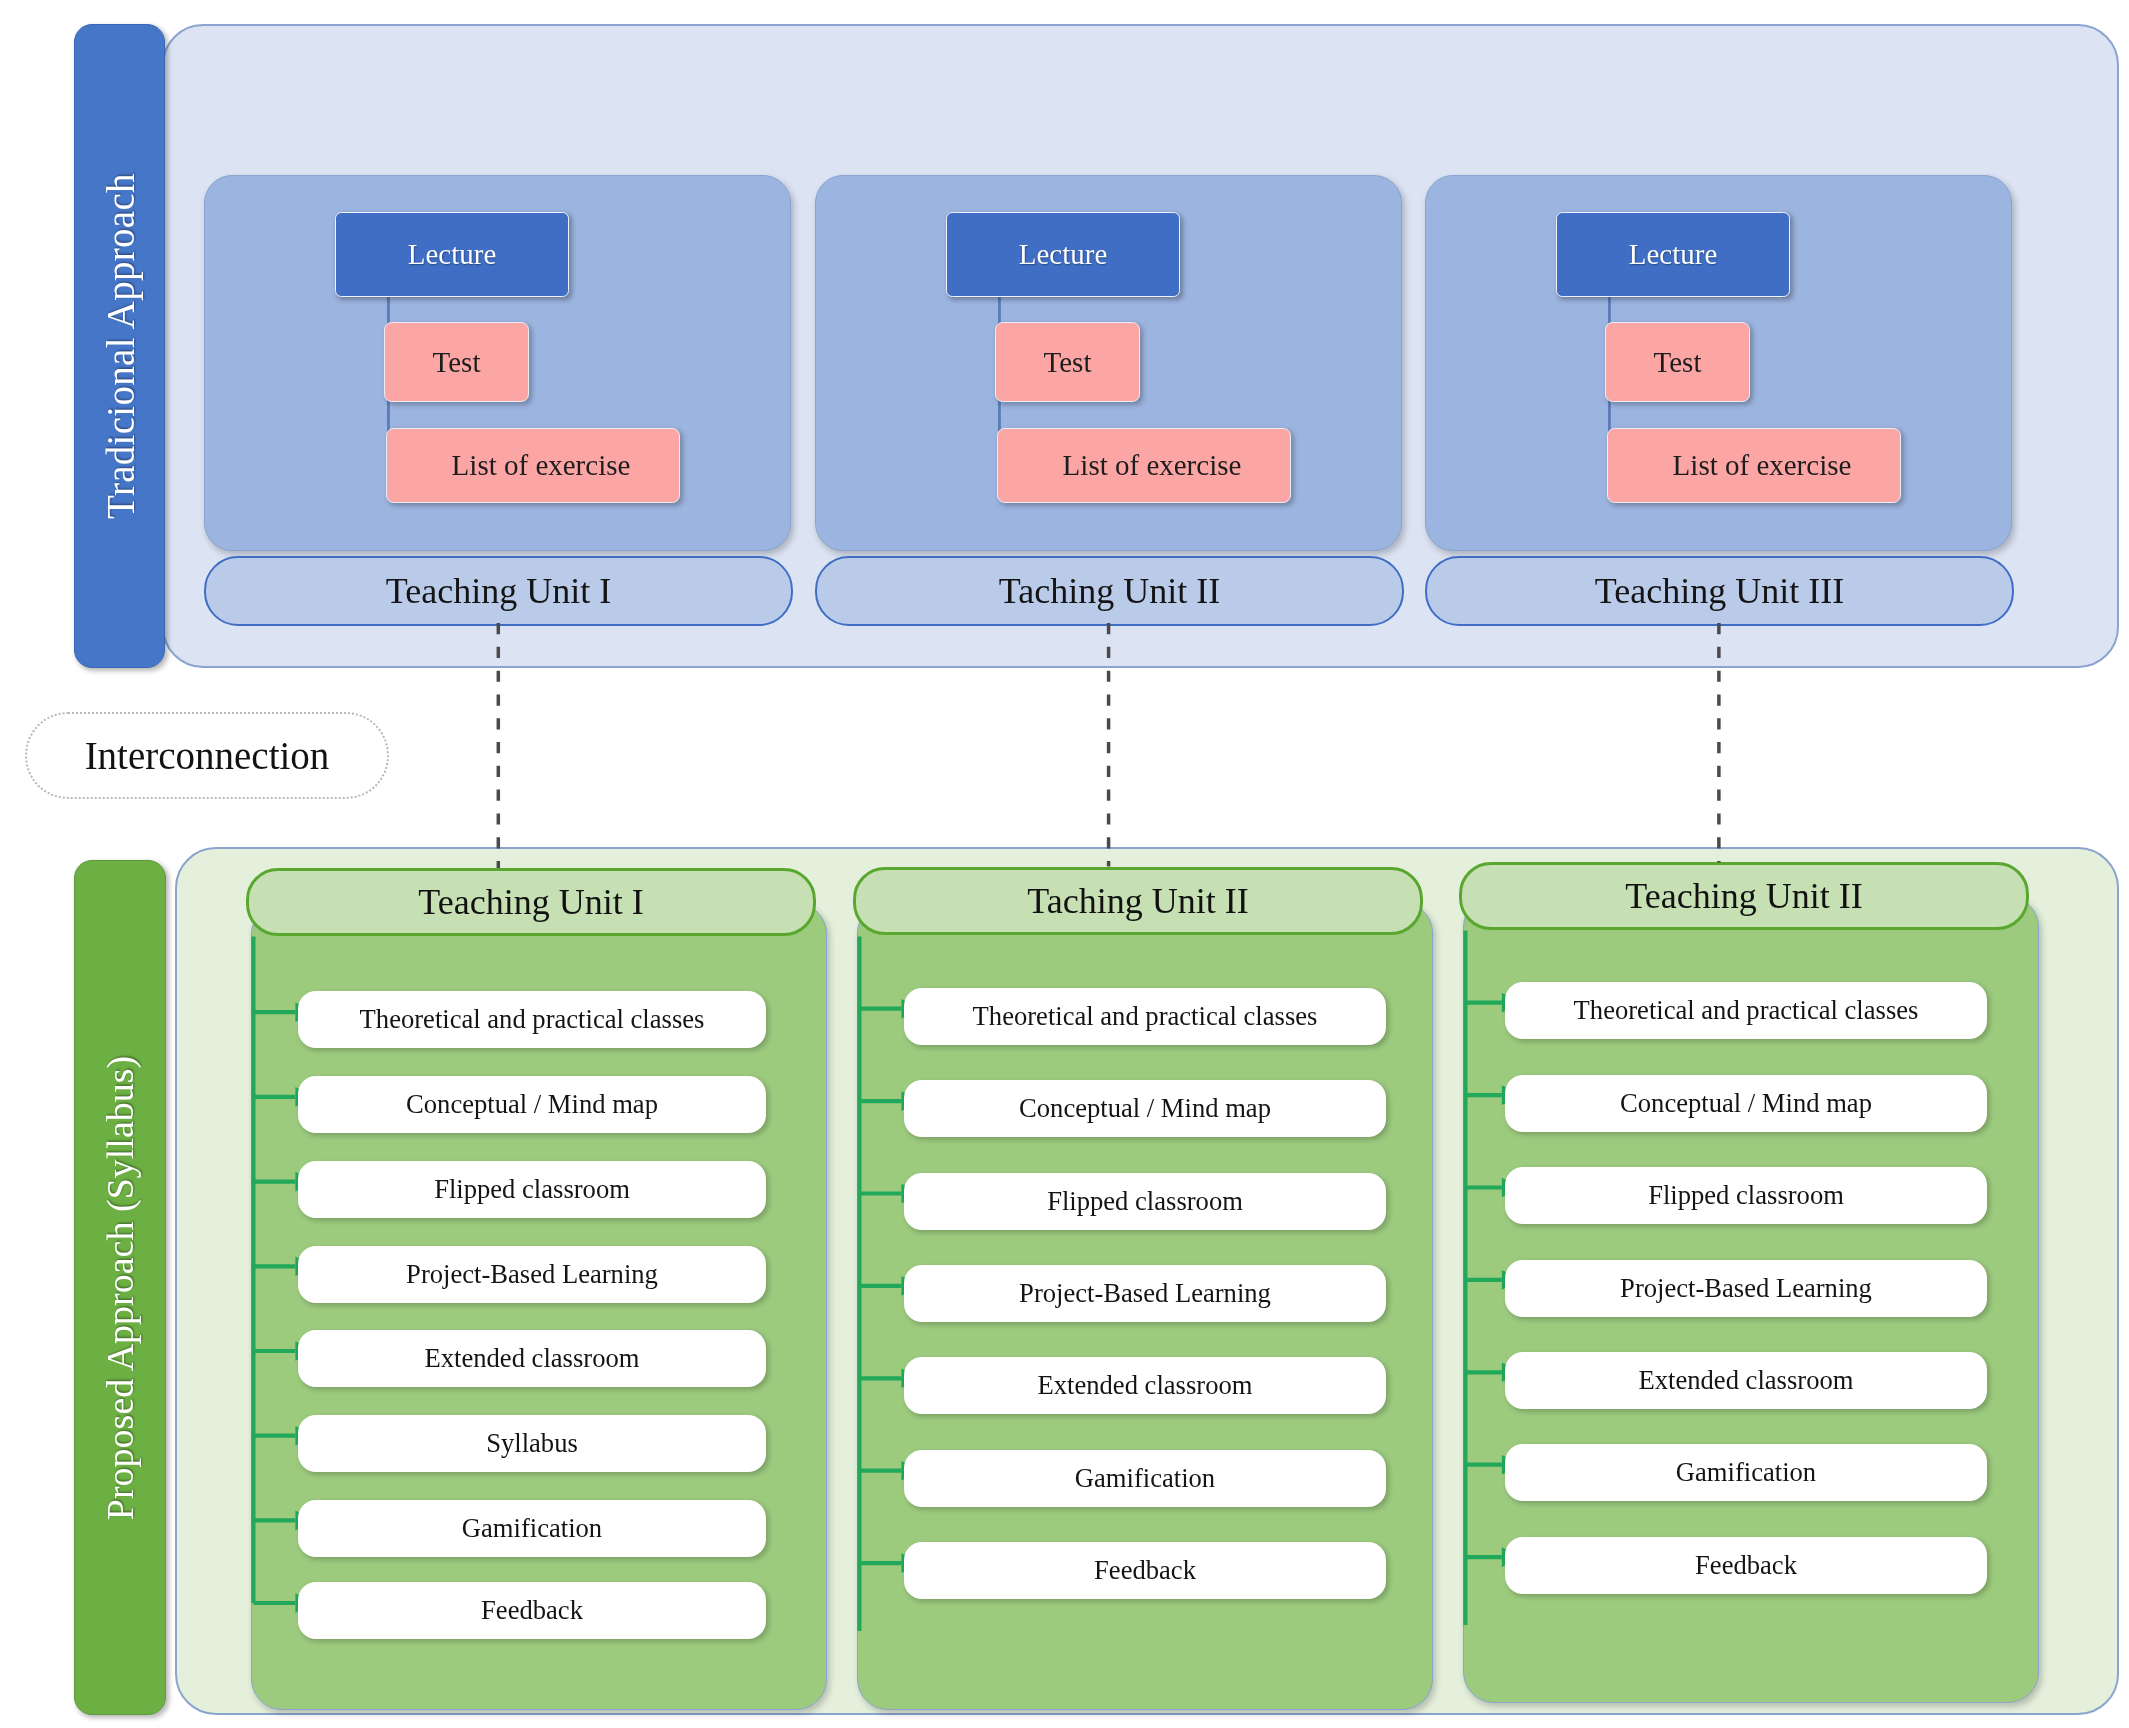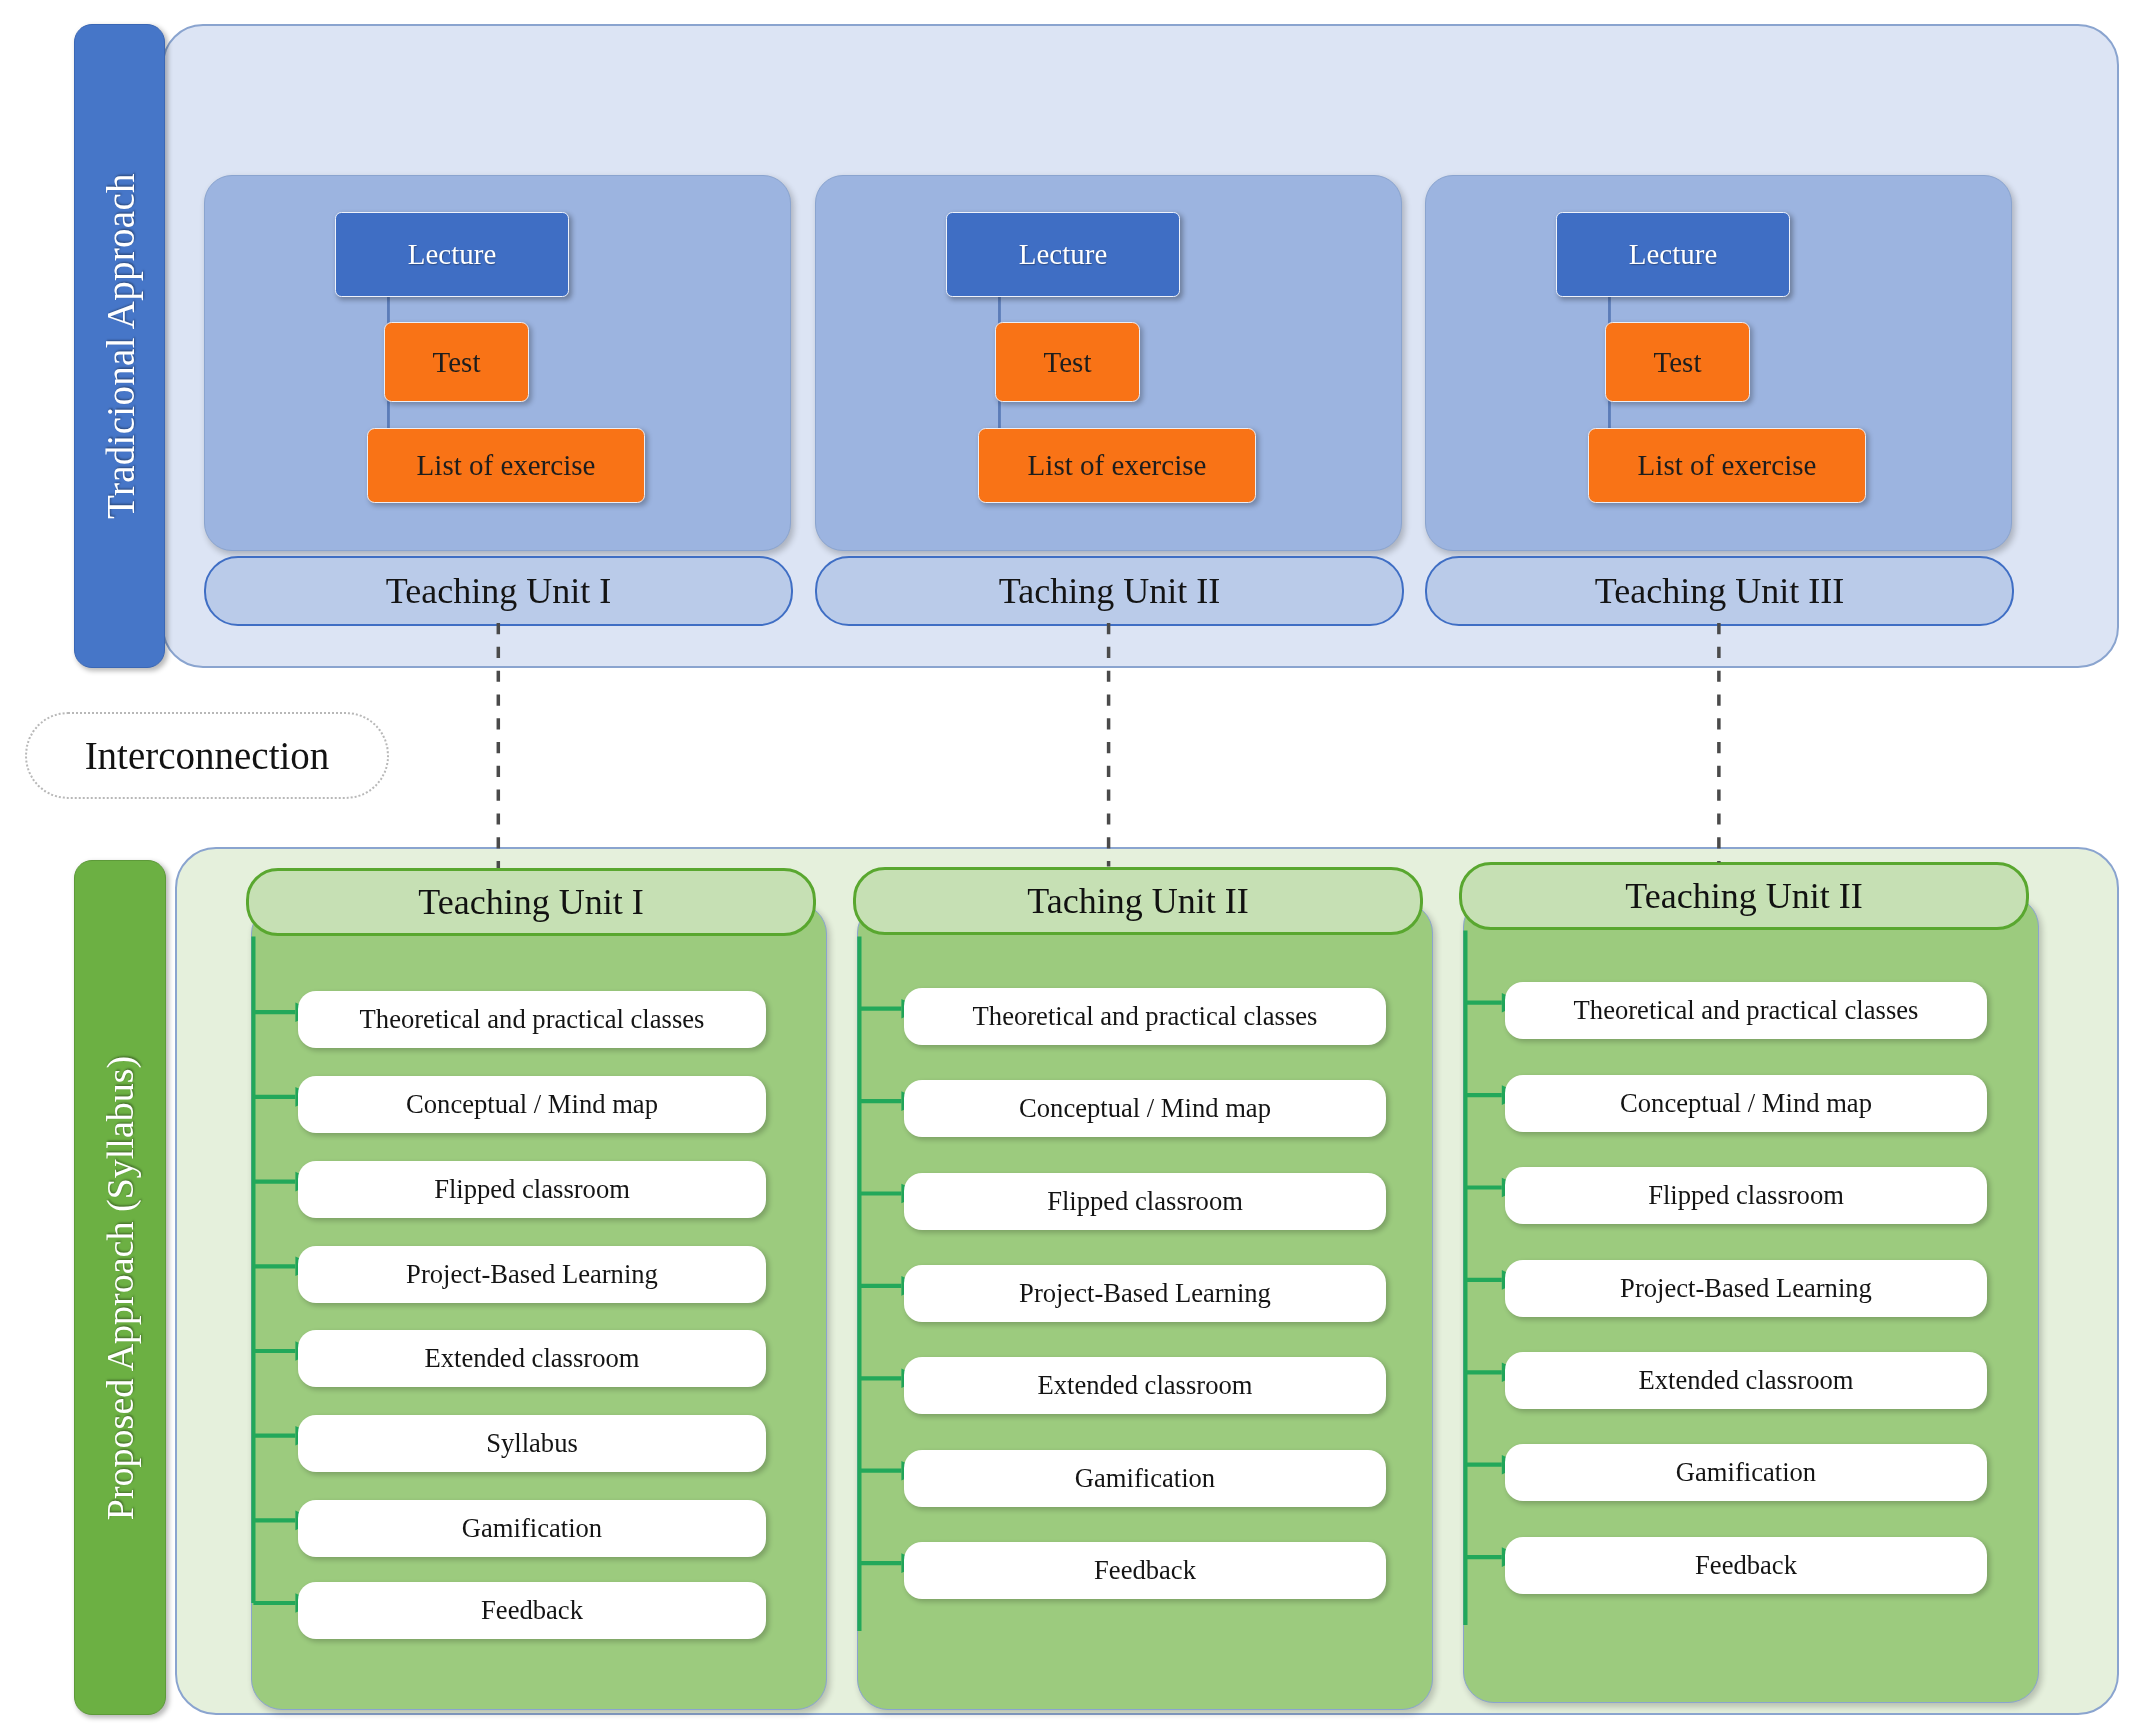--- a/index.html
+++ b/index.html
@@ -35,26 +35,26 @@
     background:#9cb4e0;border:1.4px solid #8aa4cf;border-radius:28px;
     box-shadow:2.8px 3.5px 6.3px rgba(0,0,0,.22);
   }
   .lecture-box{
     position:absolute;left:130px;top:36px;width:232px;height:83px;
     background:#3f6ec4;border:1.4px solid #eef2fb;border-radius:6.3px;
     color:#ffffff;font-size:29px;display:flex;align-items:center;justify-content:center;
     box-shadow:2.1px 2.8px 4.9px rgba(0,0,0,.3);text-shadow:0.7px 0.7px 1.4px rgba(0,0,0,.35);
   }
   .sub-box{
-    position:absolute;background:#f97316;border:1.4px solid #eceef5;border-radius:7.7px;
+    position:absolute;background:#fca5a5;border:1.4px solid #eceef5;border-radius:7.7px;
     color:#1d1d1d;font-size:29px;display:flex;align-items:center;justify-content:center;
     box-shadow:2.1px 2.8px 5.6px rgba(0,0,0,.25);
   }
   .sub-test{left:179px;top:146px;width:143px;height:78px;}
-  .sub-list{left:162px;top:252px;width:276px;height:73px;}
+  .sub-list{left:181px;top:252px;width:276px;height:73px;padding-left:16px;}
   .tree-svg{position:absolute;left:0;top:0;width:585px;height:374px;pointer-events:none;}
 
   .tu-pill{
     position:absolute;left:0;top:381px;width:585px;height:66px;
     background:#bacbe9;border:2.8px solid #3f6ec4;border-radius:34px;
     display:flex;align-items:center;justify-content:center;
     color:#141414;font-size:36px;
   }
 
   

